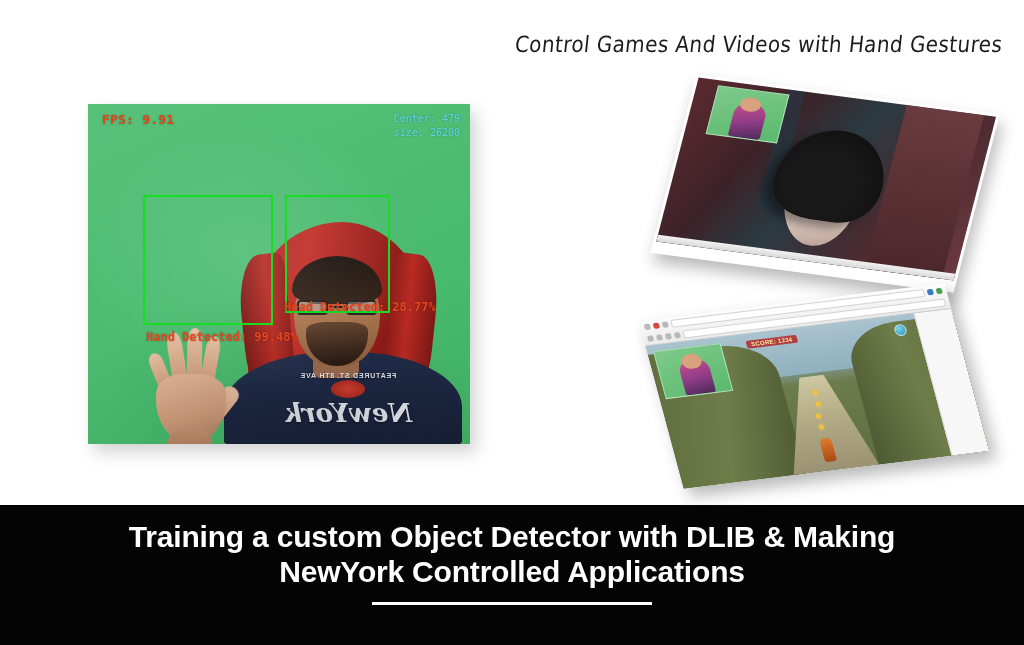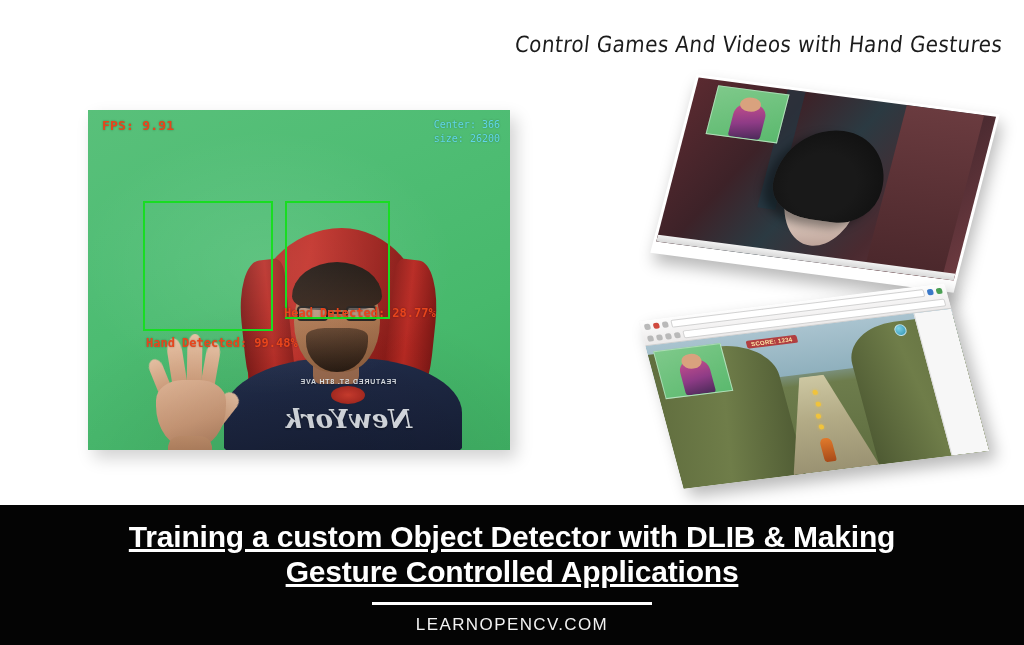--- a/index.html
+++ b/index.html
@@ -29,22 +29,22 @@
     color: #1b1b1b;
     transform: skewX(-6deg) scaleY(1.12);
     transform-origin: center;
     white-space: nowrap;
   }
 
   
   .webcam-frame {
     position: absolute;
     left: 88px;
-    top: 110px;
-    width: 422px;
+    top: 104px;
+    width: 382px;
     height: 340px;
     background: linear-gradient(155deg, #59c07a 0%, #4fbd74 35%, #47b96c 70%, #3faf63 100%);
     box-shadow: 6px 8px 16px rgba(0,0,0,0.18);
     overflow: hidden;
   }
   .webcam-inner {
     position: absolute;
     inset: 0;
   }
 
@@ -535,21 +535,20 @@
   }
   .banner-title {
     color: #ffffff;
     font-family: "Liberation Sans", sans-serif;
     font-size: 30px;
     font-weight: 700;
     line-height: 1.18;
     text-align: center;
     max-width: 900px;
     letter-spacing: -0.2px;
-    text-decoration: underline;
   }
   .banner-rule {
     width: 280px;
     height: 3px;
     background: #ffffff;
     margin: 12px 0 10px;
   }
   .banner-site {
     color: #f2f2f2;
     font-family: "Liberation Sans", sans-serif;
@@ -596,21 +595,21 @@
     </div>
 
     <div class="gs-vignette"></div>
 
     <div class="bbox bbox-hand"></div>
     <div class="bbox bbox-head"></div>
 
     <div class="ov-fps">FPS: 9.91</div>
 
     <div class="ov-stats">
-      <div>Center: 366</div>
+      <div>Center: 479</div>
       <div>size: 26200</div>
     </div>
 
     <div class="ov-label ov-head-label">Head Detected: 28.77%</div>
 
     <div class="ov-label ov-hand-label">Hand Detected: 99.48%</div>
   </div>
 </div>
 
 <div class="panel panel-video">
@@ -673,17 +672,16 @@
       <span class="wo-head"></span>
     </div>
 
     <div class="game-side"></div>
   </div>
 </div>
 
 <div class="banner">
   <div class="banner-title">
     <span>Training a custom Object Detector with DLIB &amp; Making</span><br>
-    <span>Gesture Controlled Applications</span>
+    <span>NewYork Controlled Applications</span>
   </div>
   <div class="banner-rule"></div>
-  <div class="banner-site">LEARNOPENCV.COM</div>
 </div>
 
 </body></html>

